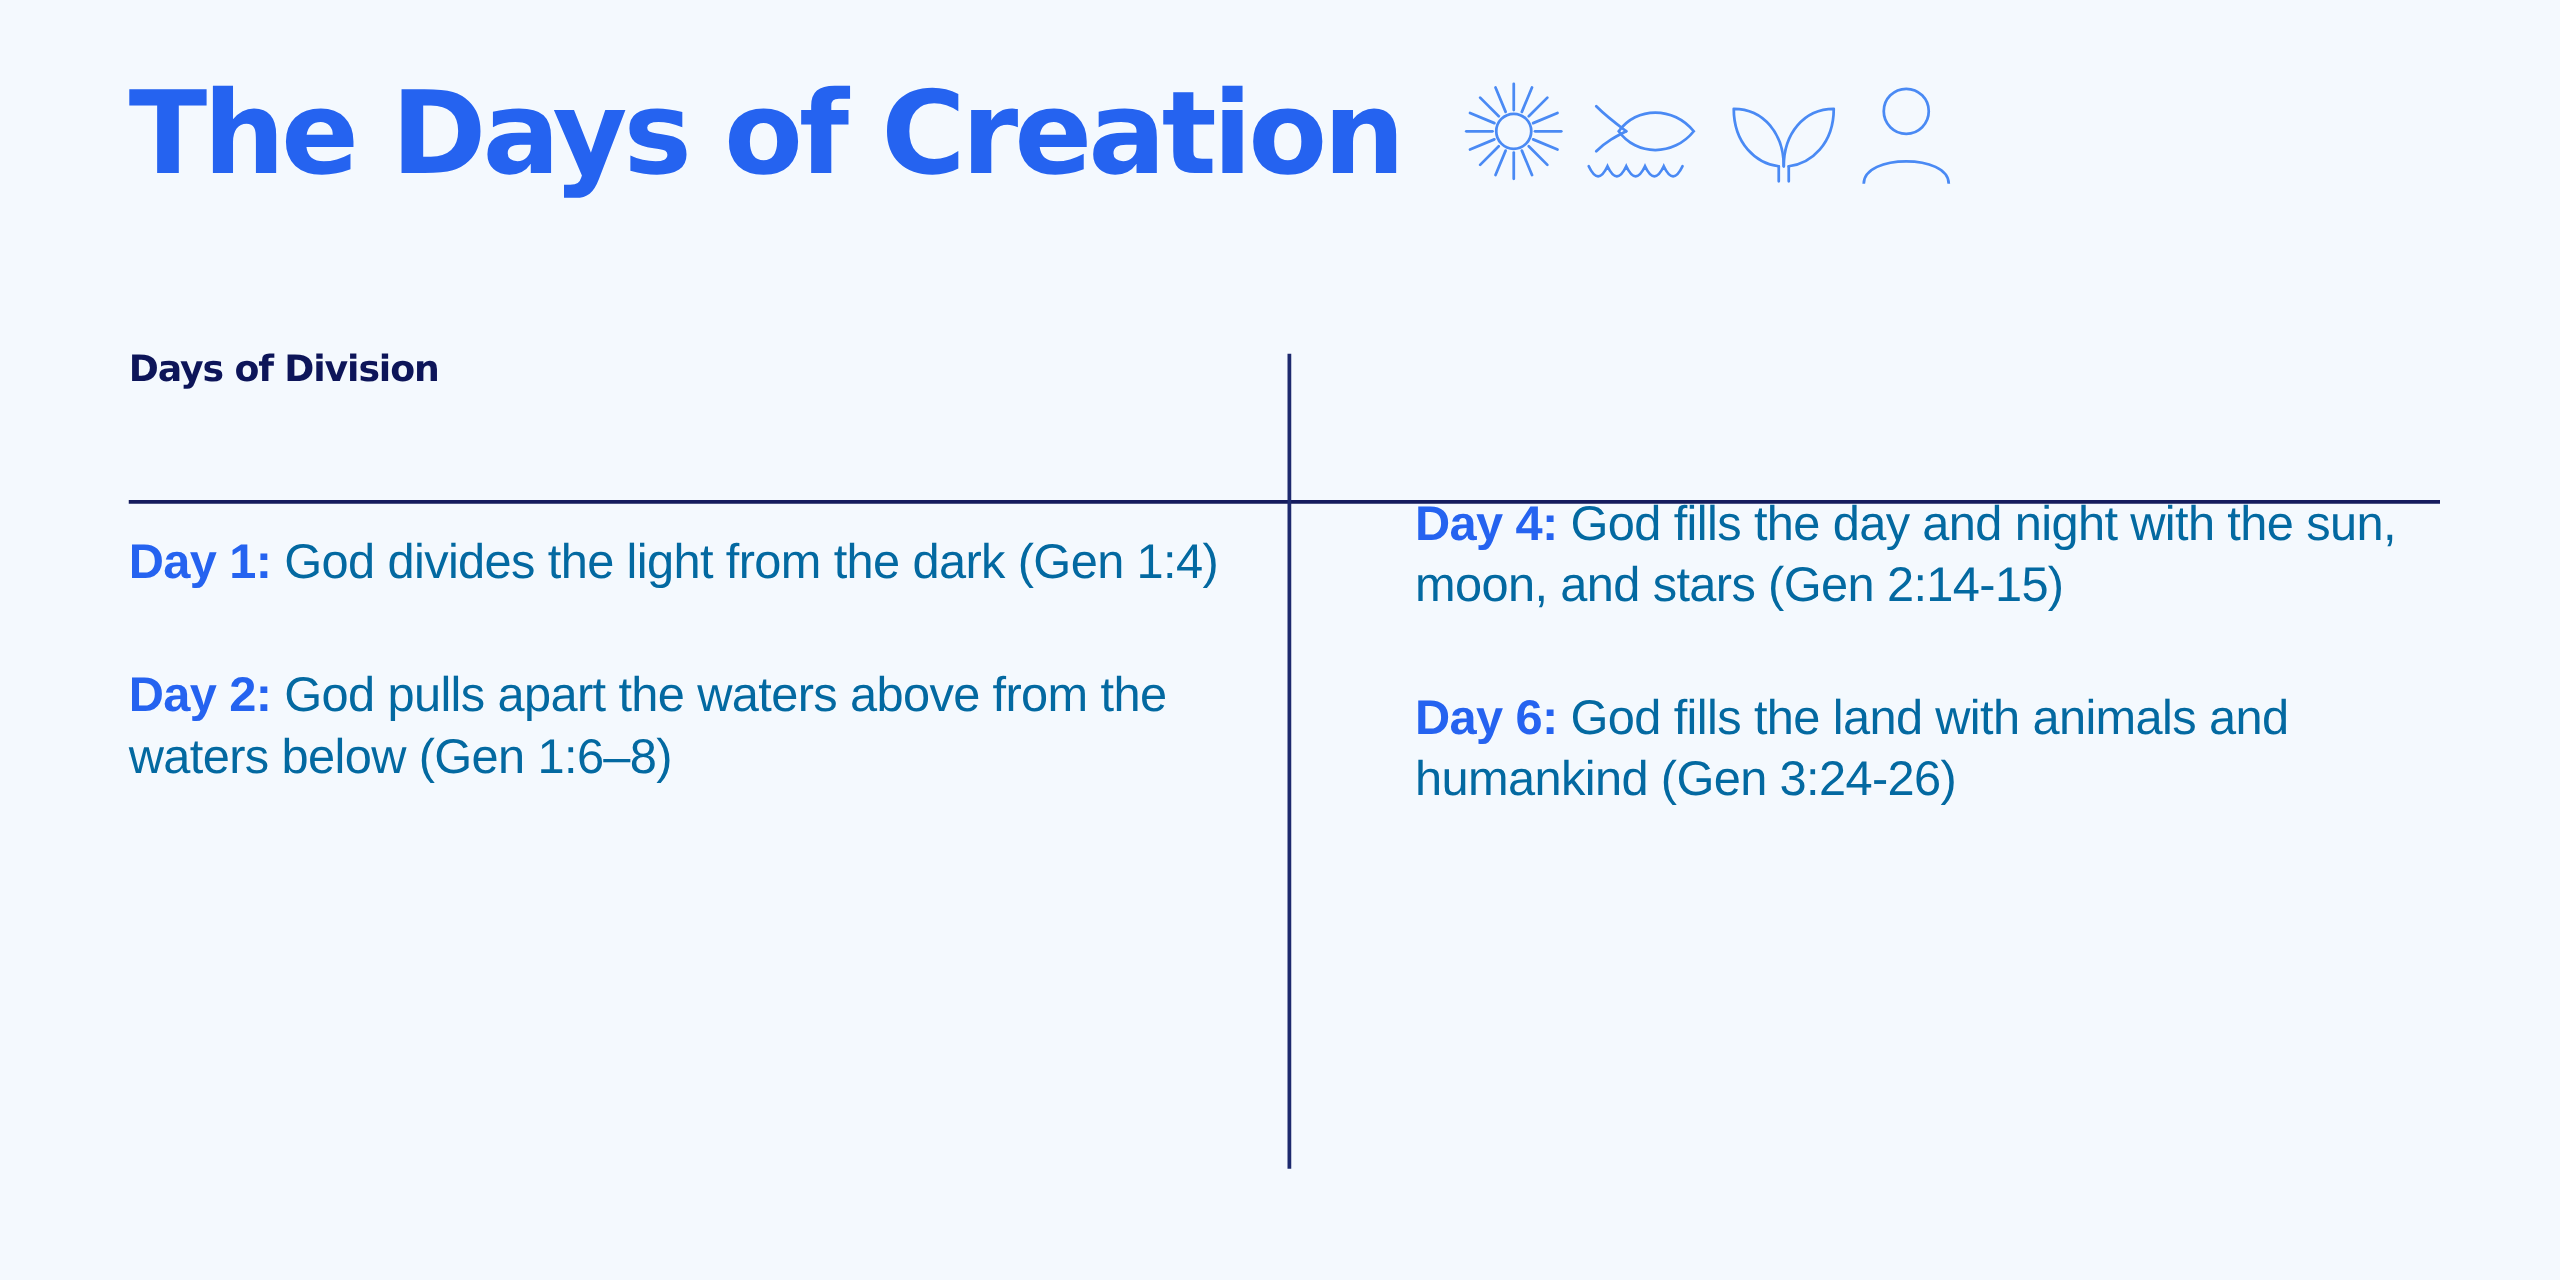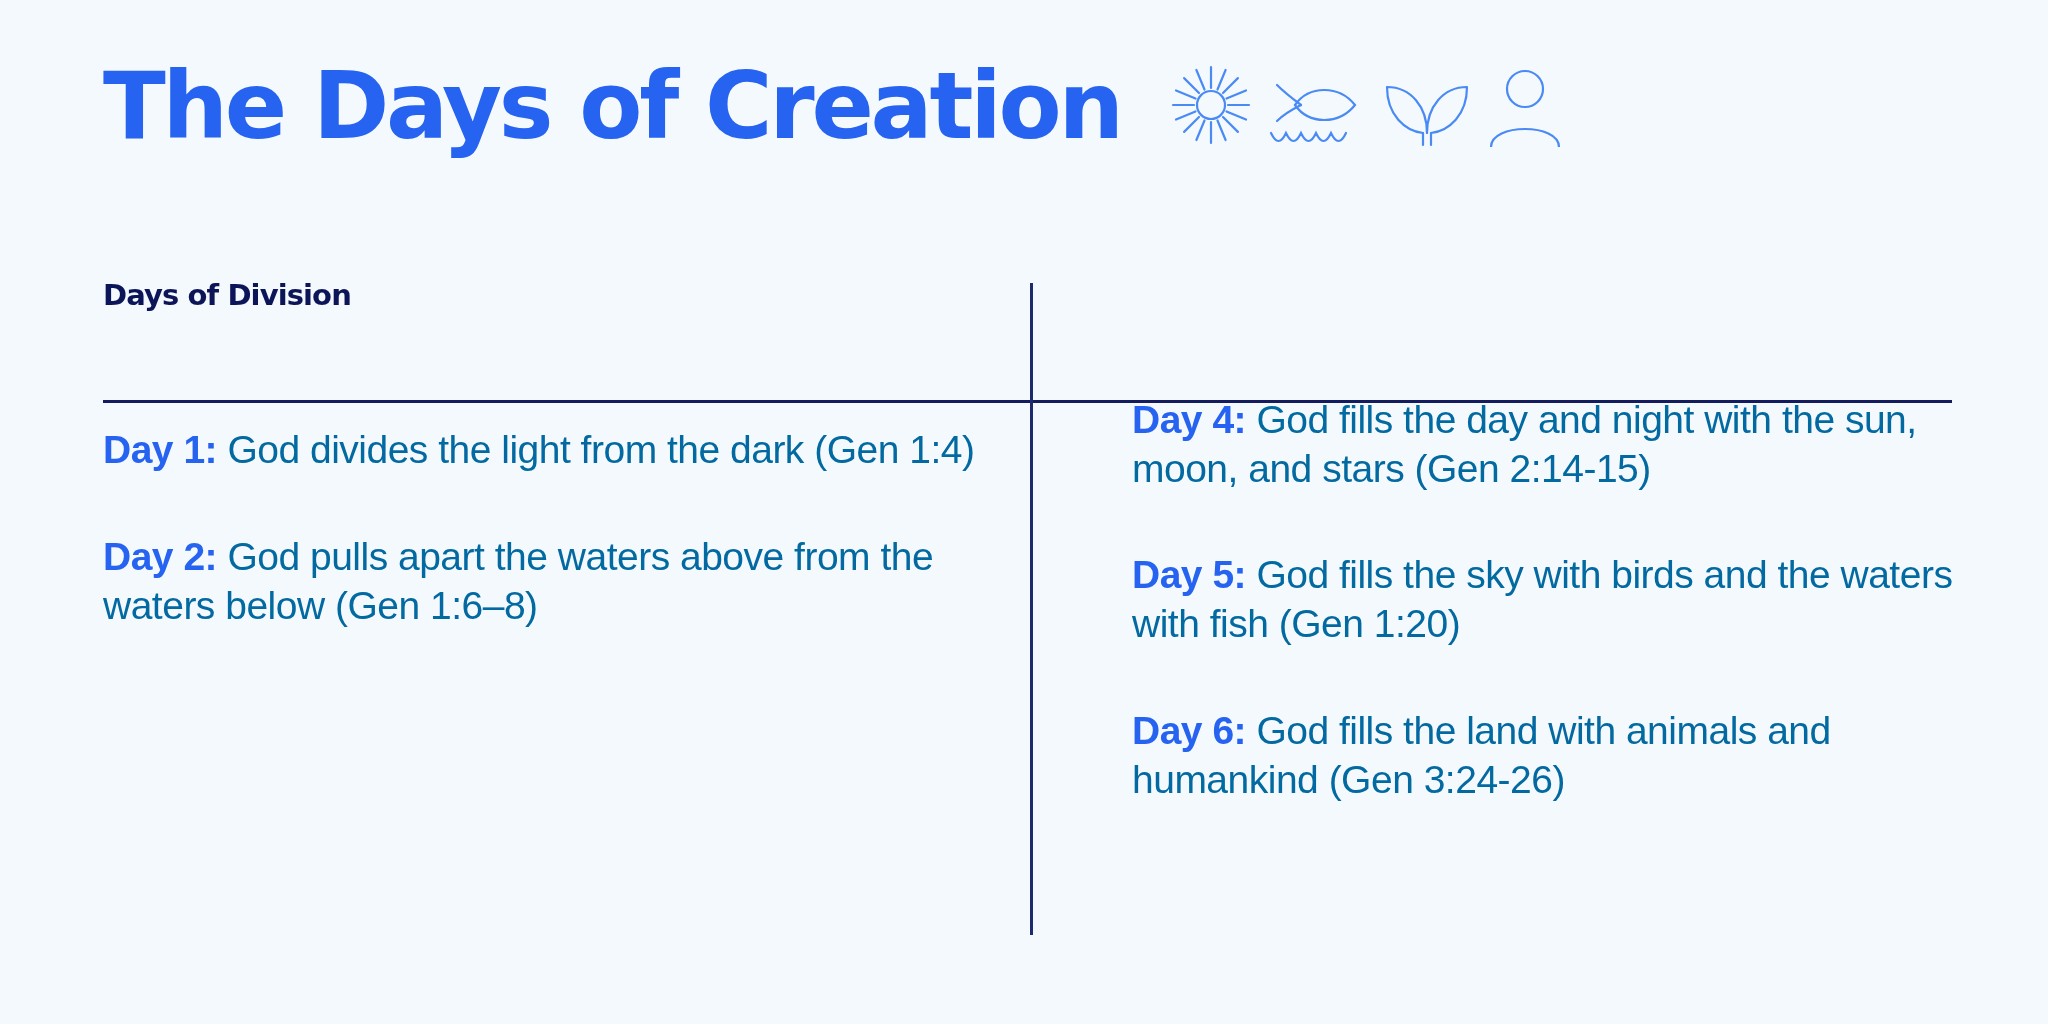--- a/index.html
+++ b/index.html
@@ -192,21 +192,18 @@
       </div>
     </div>
   </div>
 
   <div class="col col-right">
     <div class="entries">
       <div class="entry">
         <span class="day-label">Day 4:</span><span class="day-text"> God fills the day and night with the sun, moon, and stars (Gen 2:14-15)</span>
       </div>
       <div class="entry">
-        <span class="day-label">Day 5:</span><span class="day-text"> God fills the sky with birds and the waters with fish (Gen 1:20)</span>
-      </div>
-      <div class="entry">
         <span class="day-label">Day 6:</span><span class="day-text"> God fills the land with animals and humankind (Gen 3:24-26)</span>
       </div>
     </div>
   </div>
 
 </div>
 
 </body></html>

